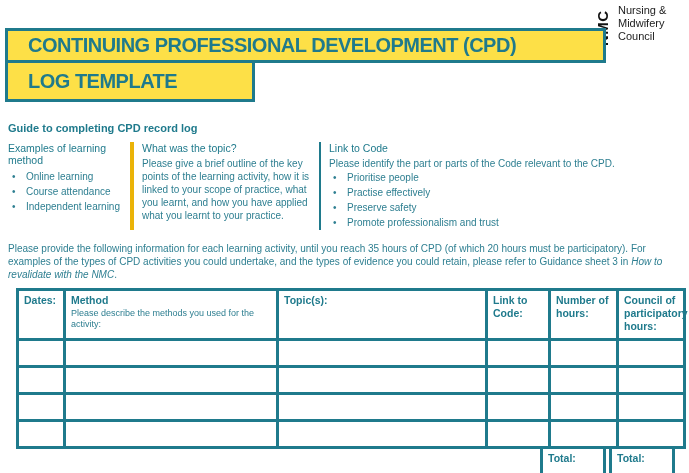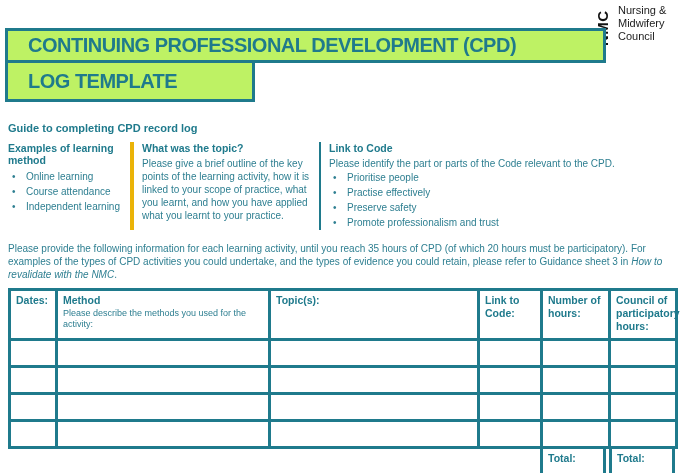--- a/index.html
+++ b/index.html
@@ -11,21 +11,21 @@
     overflow:hidden;
     position:relative;
   }
   .page { width:689px; height:473px; position:relative; }
 
   
   .hdr { position:relative; height:102px; }
   .title-box {
     position:absolute;
     border:3px solid #1f7a8c;
-    background:#bef264;
+    background:#fde047;
     display:flex; align-items:center;
     color:#1f7a8c;
     font-weight:bold;
     font-size:20px;
     letter-spacing:-0.5px;
     padding-left:20px;
     white-space:nowrap;
   }
   .title-box-1 { left:5px; top:28px; width:601px; height:35px; z-index:1; }
   .title-box-2 { left:5px; top:60px; width:250px; height:42px; z-index:2; }
@@ -40,35 +40,35 @@
     color:#111;
     height:42px;
     line-height:18px;
   }
   .logo-name { position:absolute; left:26px; top:2px; font-size:11px; line-height:13px; color:#1c1c1c; }
 
   
   .guide { margin:20px 6px 0 8px; color:#2e7f91; }
   .guide-heading { font-weight:bold; font-size:11px; color:#1f7a8c; }
   .guide-cols { display:flex; margin-top:8px; align-items:stretch; }
-  .gtitle { font-weight:bold; font-size:10.5px; color:#1f7a8c; margin-bottom:3px; }
+  .gtitle { font-weight:normal; font-size:10.5px; color:#1f7a8c; margin-bottom:3px; }
   .gtext { font-size:10px; line-height:13px; }
   .gcol1 { width:122px; flex:0 0 auto; }
   .gcol2 { width:188px; flex:0 0 auto; border-left:4px solid #eab308; padding-left:8px; margin-left:0; }
   .gcol3 { flex:1 1 auto; border-left:2px solid #1f7a8c; padding-left:8px; margin-left:1px; }
   ul.blist { list-style:none; font-size:10px; line-height:15px; }
   ul.blist li { padding-left:18px; position:relative; }
   ul.blist li::before { content:"•"; position:absolute; left:4px; color:#2e7f91; }
 
   
   .intro { margin:12px 8px 0 8px; font-size:10px; line-height:13px; color:#2e7f91; }
 
   
   .table-wrap { margin:7px 0 0 8px; width:667px; position:relative; }
-  table.log { border-collapse:collapse; width:667px; table-layout:fixed; }
+  table.log { border-collapse:collapse; width:667px; table-layout:fixed;margin-left:8px; }
   table.log th, table.log td { border:3px solid #1f7a8c; vertical-align:top; padding:3px 5px; background:#fff; }
   table.log th { text-align:left; font-size:10.5px; color:#1f7a8c; height:50px; font-weight:bold; line-height:13px; }
   table.log td { height:27px; }
   .th-sub { font-weight:normal; font-size:9px; color:#2e7f91; margin-top:1px; line-height:11px; }
   .c1{width:47px;} .c2{width:213px;} .c3{width:209px;} .c4{width:63px;} .c5{width:68px;} .c6{width:67px;}
 
   .totals-row { display:flex; margin-left:532px; margin-top:-3px; width:135px; }
   .total-cell {
     border:3px solid #1f7a8c; background:#fff;
     height:32px; font-weight:bold; font-size:10.5px; color:#1f7a8c;

